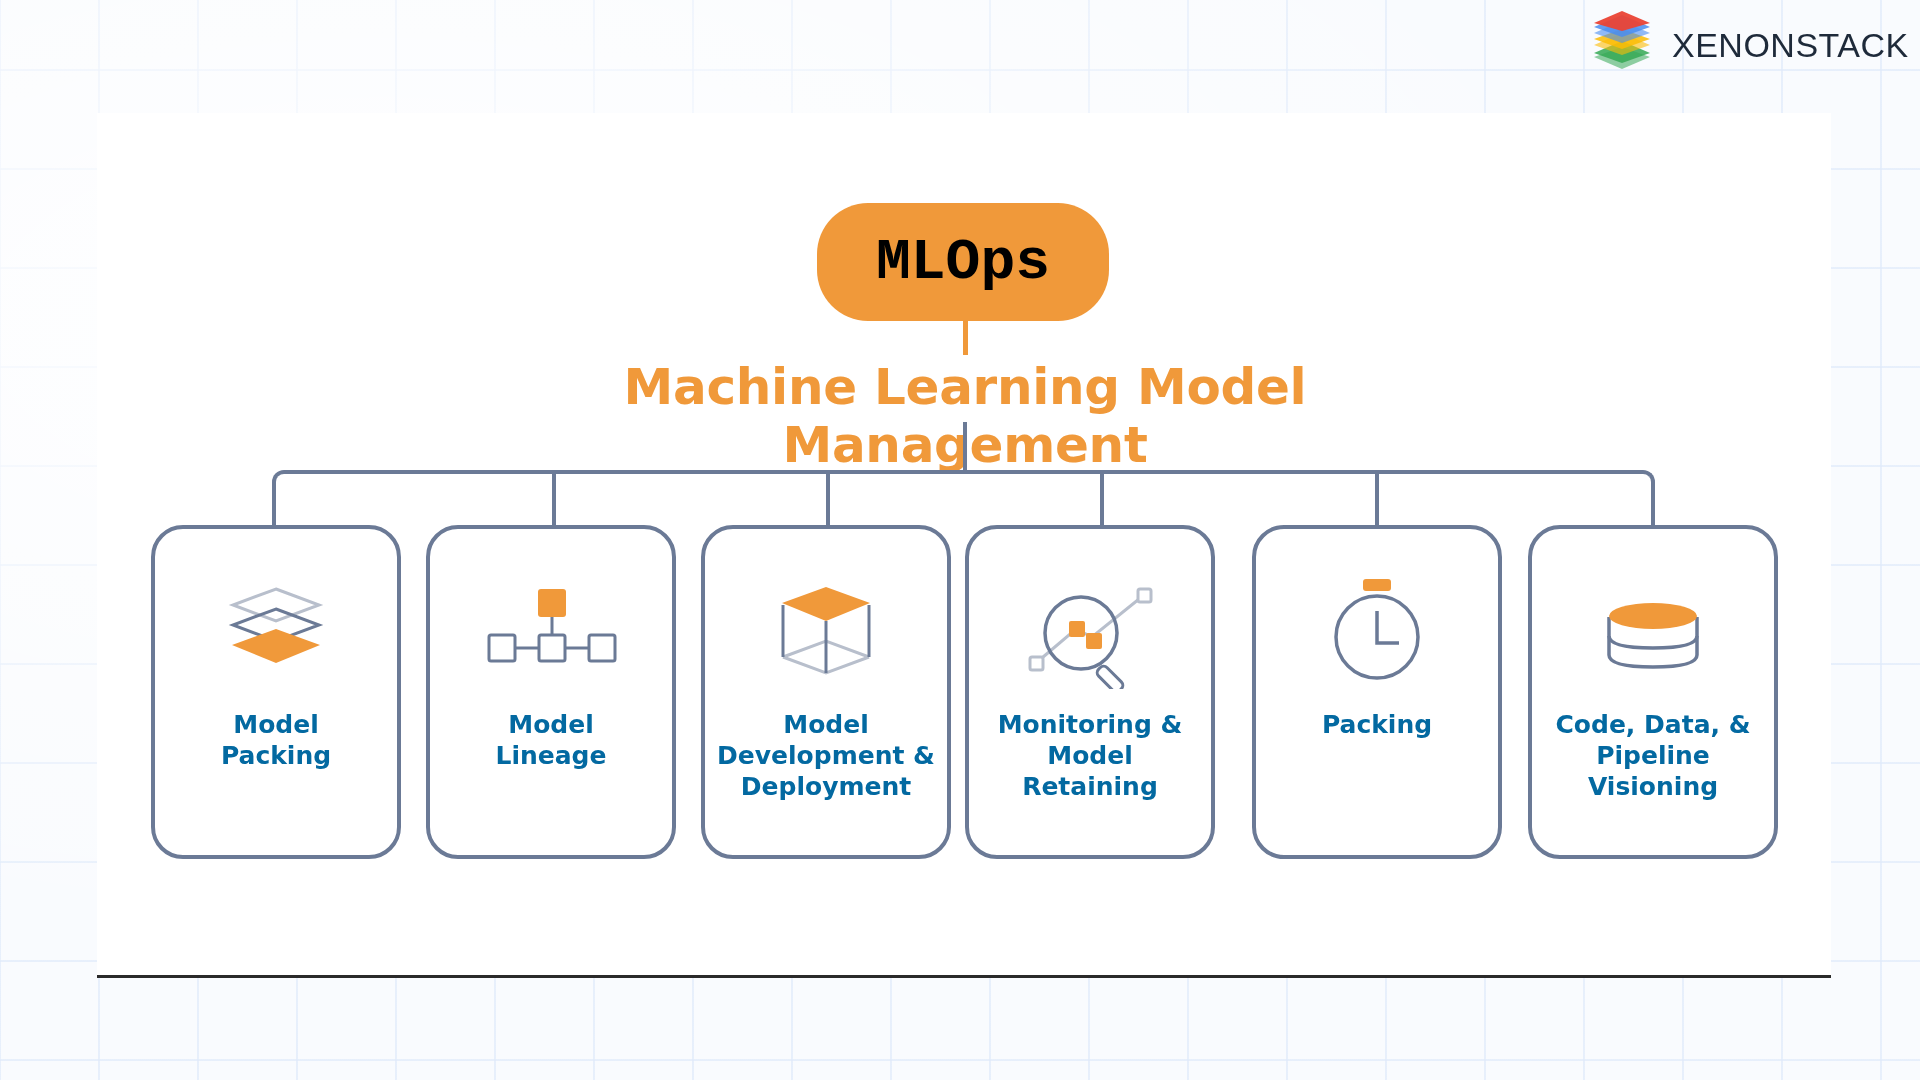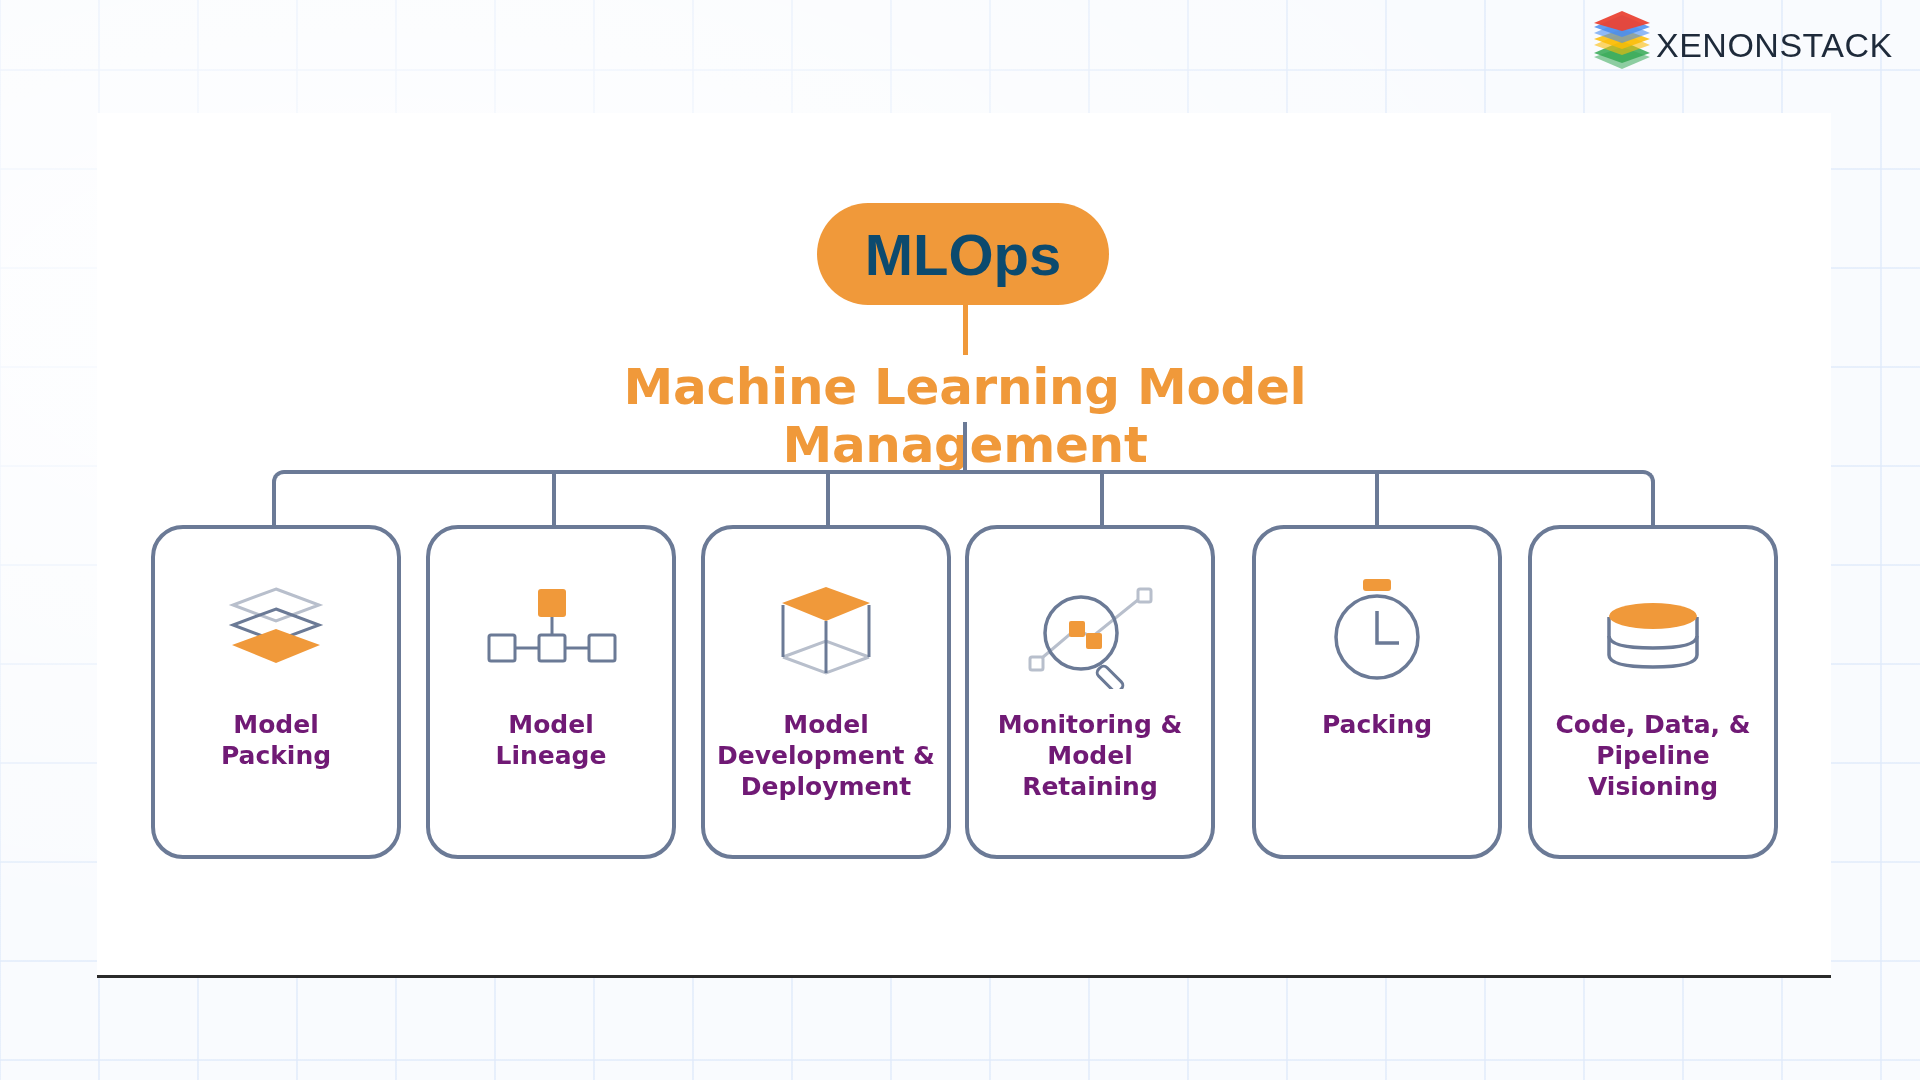--- a/index.html
+++ b/index.html
@@ -22,34 +22,34 @@
     }
     .panel {
       position: absolute; left: 97px; top: 113px; width: 1734px; height: 862px;
       background: #ffffff;
       border-bottom: 3px solid #2a2a2a;
       box-sizing: content-box;
     }
     
     .logo {
       position: absolute; left: 1590px; top: 10px; height: 70px;
-      display: flex; align-items: center; gap: 2px;
+      display: flex; align-items: center; gap: 18px;
     }
     .logo-mark { width: 64px; height: 68px; }
     .logo-text {
       font-family: "Liberation Sans", sans-serif;
       font-size: 34px; color: #1e2a3a; letter-spacing: 0.5px;
     }
     
     .pill {
-      position: absolute; left: 817px; top: 203px; width: 292px; height: 102px;
+      position: absolute; left: 817px; top: 203px; width: 292px; height: 118px;
       border-radius: 51px; background: #f0993a;
       display: flex; align-items: center; justify-content: center;
-      color: #0c4a6e; font-size: 58px; font-weight: bold;
-      font-family: Liberation Sans, sans-serif;
+      color: #000000; font-size: 58px; font-weight: bold;
+      font-family: Liberation Mono, monospace;
     }
     .orange-stem {
       position: absolute; left: 963px; top: 305px; width: 5px; height: 50px;
       background: #f0993a;
     }
     .subtitle {
       position: absolute; left: 465px; width: 1000px; top: 358px;
       text-align: center; color: #f0993a;
       font-size: 50px; font-weight: bold;
       font-family: "DejaVu Sans", sans-serif;
@@ -72,21 +72,21 @@
       border: 4px solid #6b7a96; border-radius: 32px; box-sizing: border-box;
       background: #ffffff;
     }
     .card .icon {
       position: absolute; left: 50%; top: 50px; width: 140px; height: 110px;
       transform: translateX(-50%);
     }
     .card .icon svg { width: 140px; height: 110px; display: block; }
     .card .label {
       position: absolute; left: 6px; right: 6px; top: 180px;
-      text-align: center; color: #701a75;
+      text-align: center; color: #0369a1;
       font-size: 25px; font-weight: bold; line-height: 31px;
       font-family: "DejaVu Sans", sans-serif;
       white-space: pre-line;
     }
   </style>
 </head>
 <body>
 
 <div class="grid-bg"></div>
 <div class="glow"></div>

